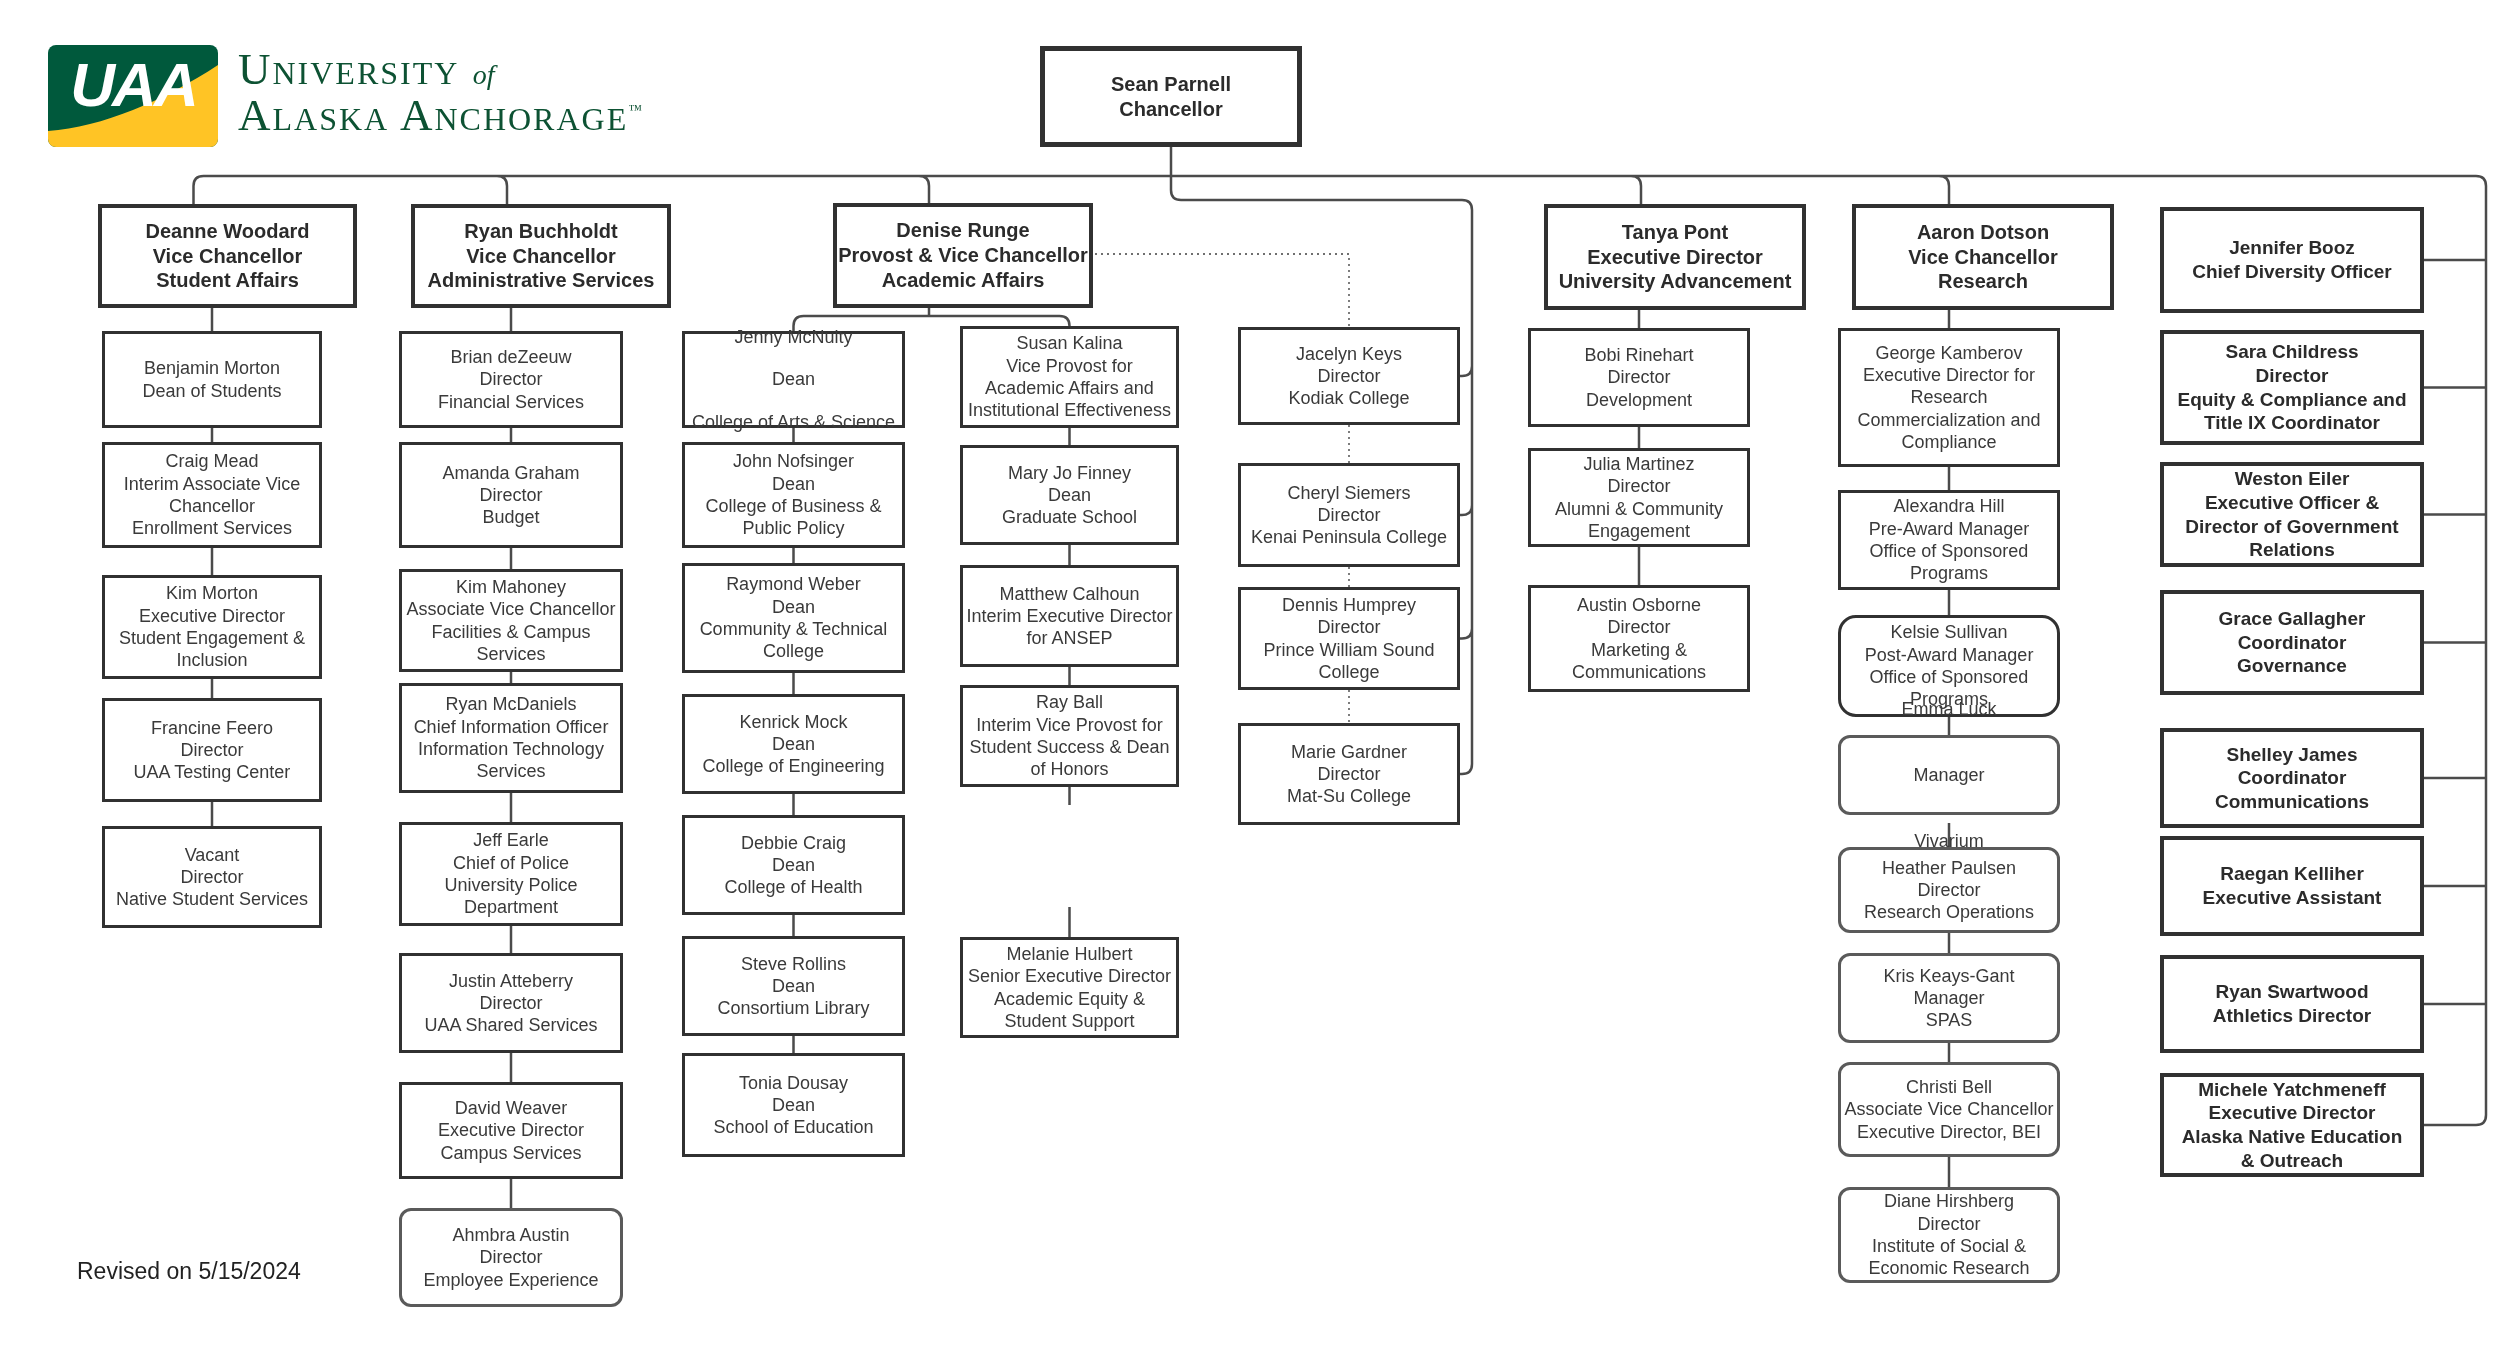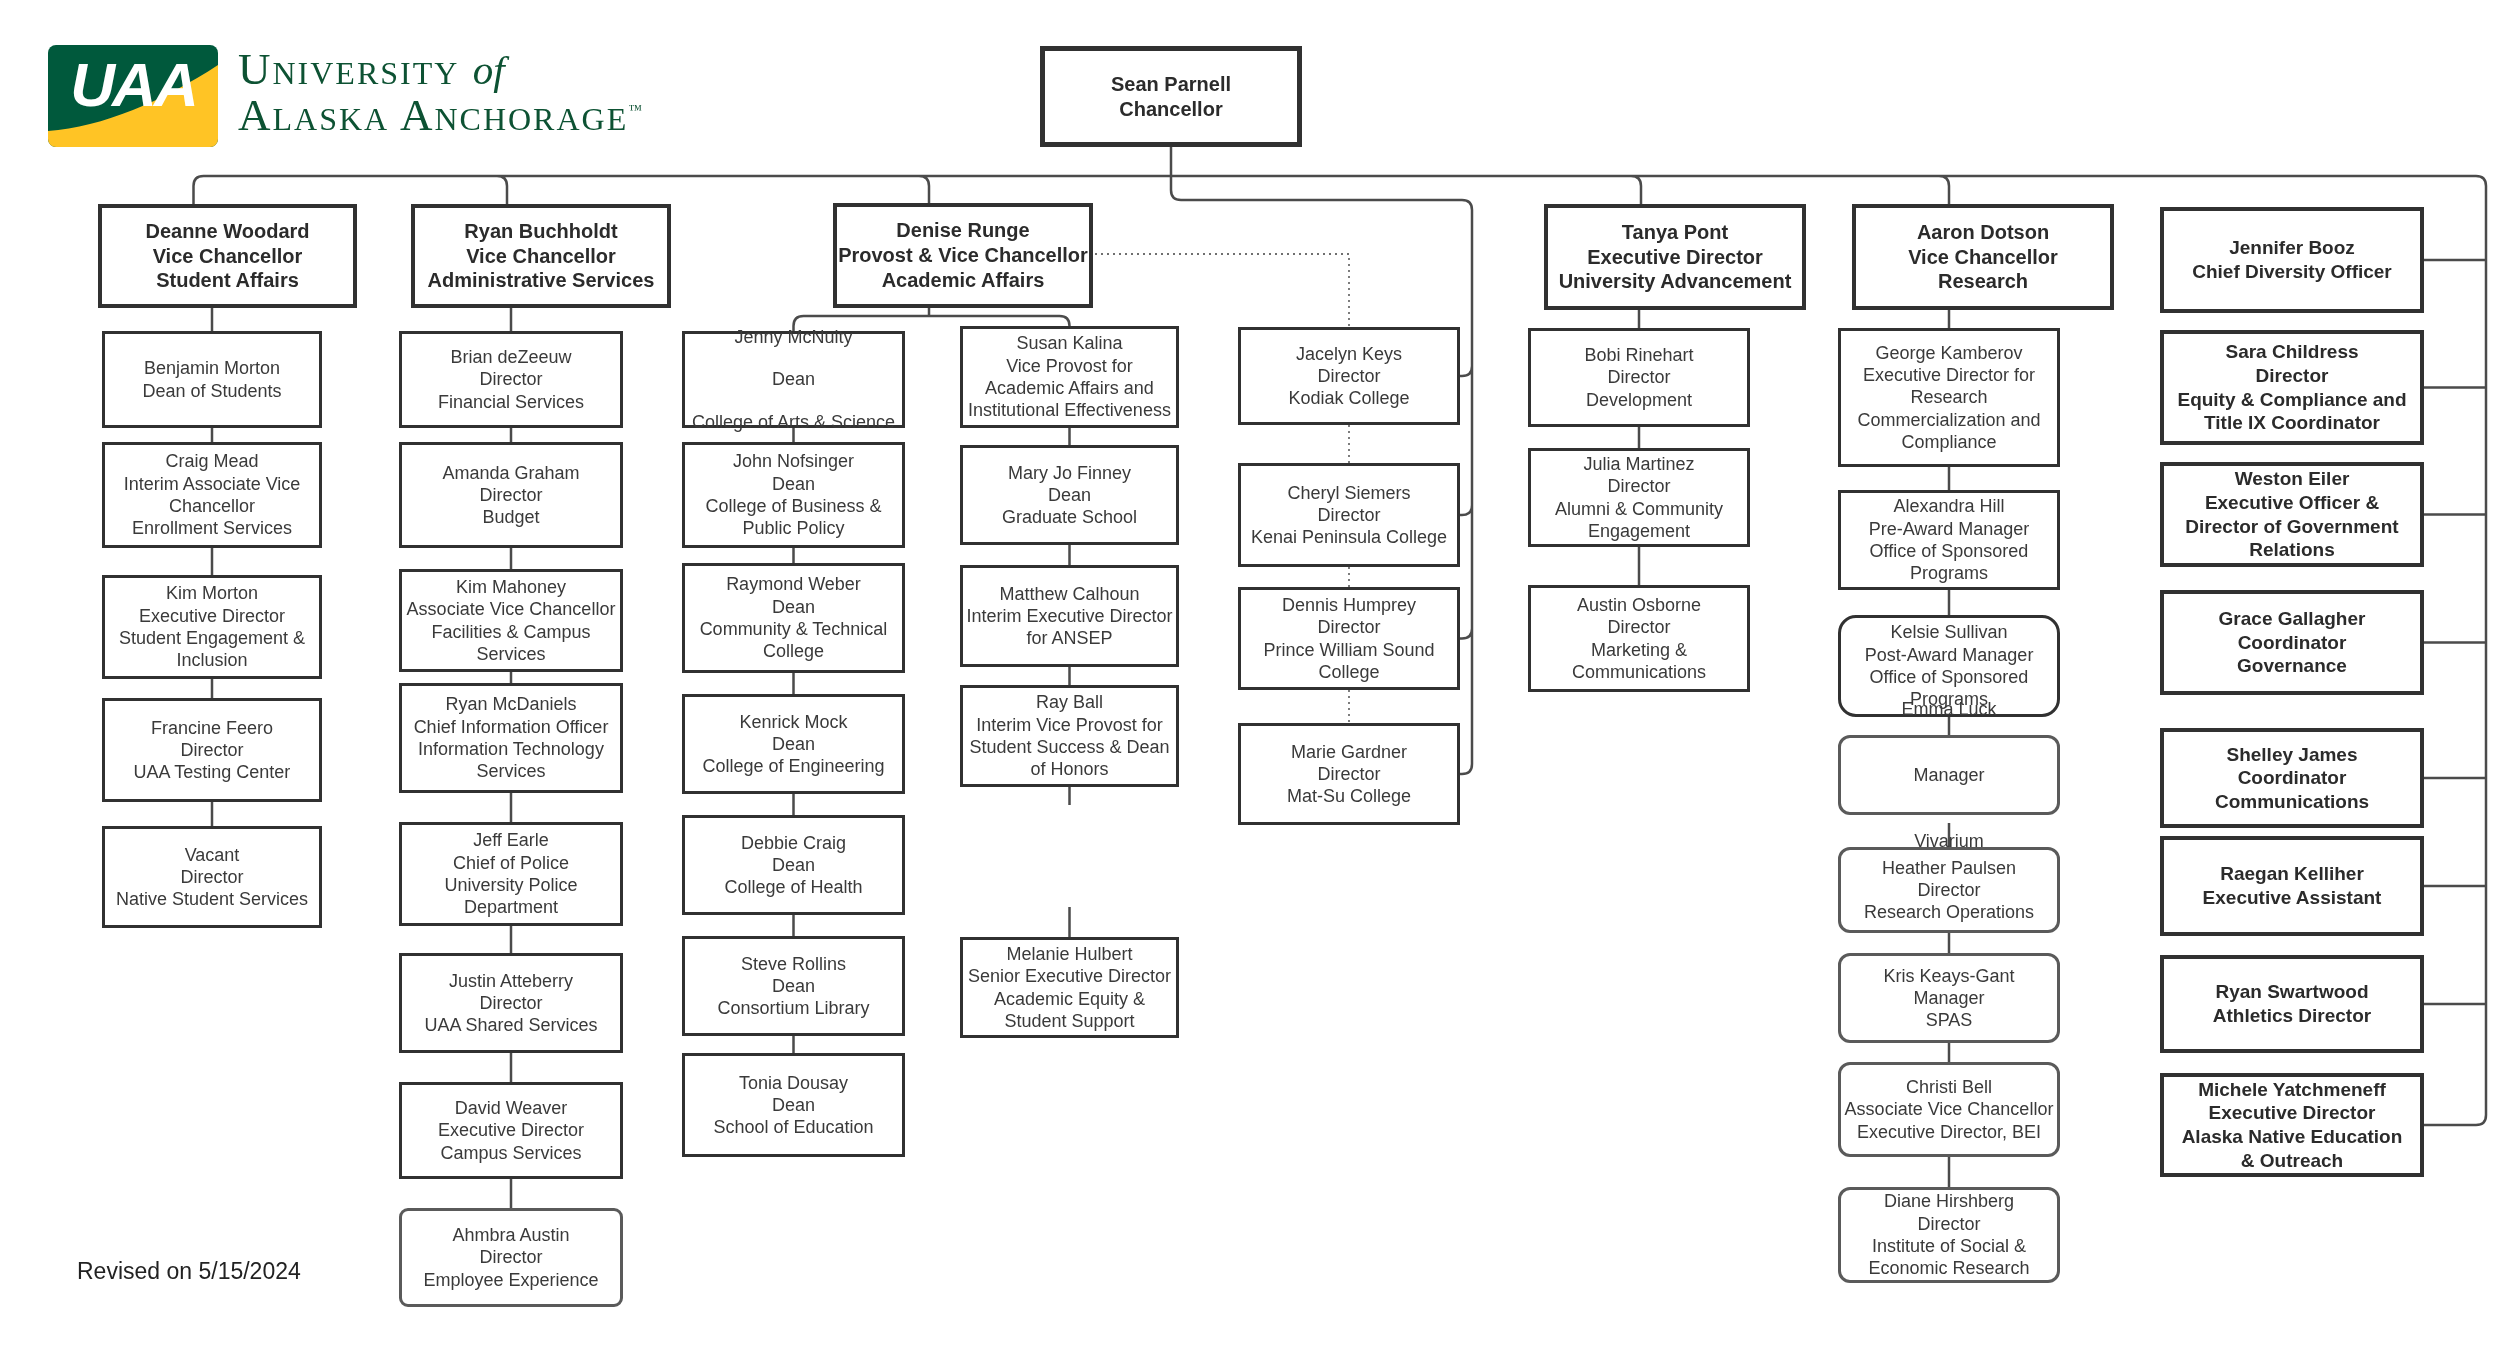--- a/index.html
+++ b/index.html
@@ -17,21 +17,21 @@
   .box.rounded{border:3px solid #5a5a5a;border-radius:12px;}
   .revised{position:absolute;left:77px;top:1258px;font-size:23px;color:#222;}
   
   .logo{position:absolute;left:48px;top:45px;display:flex;align-items:flex-start;}
   .logo-mark{position:relative;width:170px;height:102px;background:#00593C;border-radius:8px;overflow:hidden;}
   .logo-mark svg{position:absolute;left:0;top:0;width:100%;height:100%;}
   .logo-acronym{position:absolute;left:0;top:4px;width:100%;text-align:center;
        font-size:62px;font-weight:bold;font-style:italic;color:#ffffff;letter-spacing:-3px;}
   .logo-text{margin-left:20px;margin-top:2px;color:#0d5233;font-family:"Liberation Serif",serif;}
   .lt1,.lt2{font-variant:small-caps;font-size:45px;line-height:1.02;letter-spacing:2px;}
-  .lt1 .of{font-variant:normal;font-style:italic;font-size:41px;letter-spacing:0;}
+  .lt1 .of{font-variant:normal;font-style:italic;font-size:28px;letter-spacing:0;}
   .lt2 .tm{font-variant:normal;font-size:14px;vertical-align:super;letter-spacing:0;}
 </style>
 </head>
 <body>
 
 <div class="stage">
 
   <div class="logo">
     <div class="logo-mark">
       <svg viewBox="0 0 170 102" preserveAspectRatio="none">
@@ -122,21 +122,21 @@
       <div class="box child" style="left: 399px; top: 953px; width: 224px; height: 100px;">
         <div>Justin Atteberry</div>
         <div>Director</div>
         <div>UAA Shared Services</div>
       </div>
       <div class="box child" style="left: 399px; top: 1082px; width: 224px; height: 97px;">
         <div>David Weaver</div>
         <div>Executive Director</div>
         <div>Campus Services</div>
       </div>
-      <div class="box rounded" style="left: 399px; top: 1208px; width: 224px; height: 99px; border-radius: 9px;">
+      <div class="box rounded" style="left: 399px; top: 1208px; width: 224px; height: 99px;">
         <div>Ahmbra Austin</div>
         <div>Director</div>
         <div>Employee Experience</div>
       </div>
       <div class="box header" style="left: 799px; top: 203px; width: 260px; height: 105px;">
         <div>Denise Runge</div>
         <div>Provost &amp; Vice Chancellor</div>
         <div>Academic Affairs</div>
       </div>
       <div class="box child" style="left: 682px; top: 331px; width: 223px; height: 97px; gap: 20px;">

